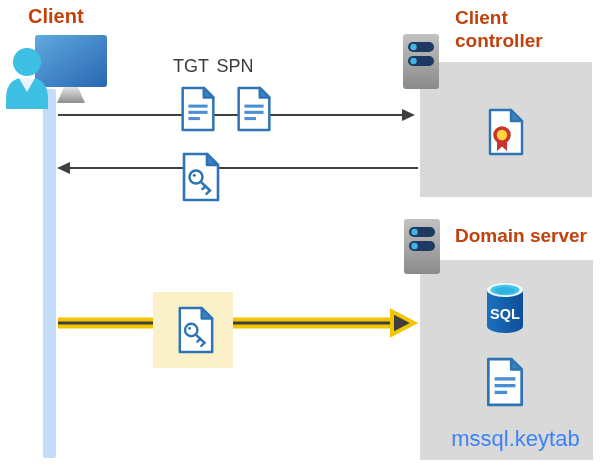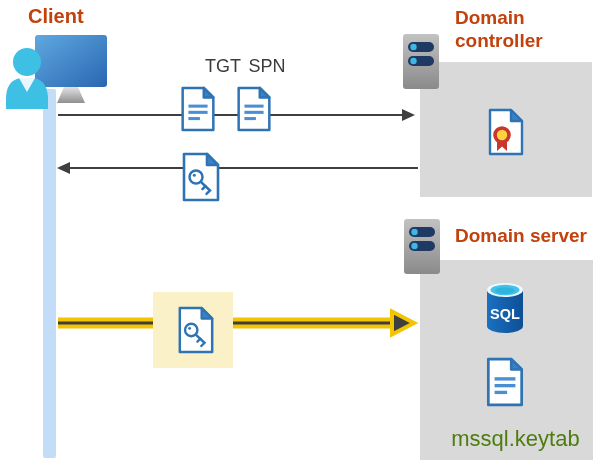--- a/index.html
+++ b/index.html
@@ -5,21 +5,21 @@
   * { margin:0; padding:0; box-sizing:border-box; }
   html,body { width:600px; height:468px; }
   body {
     position:relative;
     background:#ffffff;
     font-family:"Liberation Sans", sans-serif;
     overflow:hidden;
   }
   .abs { position:absolute; }
   .node-title { font-weight:bold; font-size:19px; color:#c2410c; line-height:23px; z-index:3; }
-  .flow-label { font-size:18px; color:#3B3B3B; text-align:center; z-index:3;margin-left:32px; }
+  .flow-label { font-size:18px; color:#3B3B3B; text-align:center; z-index:3; }
   .gray-box { background:#D9D9D9; z-index:0; }
   .icon { z-index:3;text-align:right; }
   .icon svg { display:block; width:100%; height:100%; }
   svg text { font-family:"Liberation Sans", sans-serif; }
 
   
   #client-label   { left:28px;  top:5px;  font-size:20px; }
   #client-icon    { left:0px;   top:25px; width:118px; height:88px; z-index:3; }
   #client-timeline{ left:43px;  top:89px; width:13px; height:369px;
                     background:#C3DDF9; border-radius:2px; z-index:0; }
@@ -41,21 +41,21 @@
   #dc-server { left:402px; top:33px;  width:38px;  height:57px; }
   #dc-title  { left:455px; top:6px;   width:122px; }
   #cert-icon { left:487px; top:108px; width:38px;  height:48px; }
 
   
   #lx-box     { left:420px; top:260px; width:173px; height:200px; }
   #lx-server  { left:403px; top:218px; width:38px;  height:57px; }
   #lx-title   { left:455px; top:224px; width:135px; }
   #sql-icon   { left:485px; top:281px; width:40px;  height:54px; }
   #keytab-doc { left:483px; top:357px; width:44px;  height:50px; }
-  #keytab-label { left:433px; top:426px; width:165px; font-size:22px; color:#4d7c0f; text-align:center; z-index:3; }
+  #keytab-label { left:433px; top:426px; width:165px; font-size:22px; color:#3b82f6; text-align:center; z-index:3; }
 
   
   #keytab-highlight { left:153px; top:292px; width:80px; height:76px;
                       background:#FAF1C9; z-index:2; }
   #connection-key-doc { left:176px; top:304px; width:40px; height:52px; z-index:3; }
 </style>
 </head>
 <body>
 
 <svg width="0" height="0" style="position:absolute" aria-hidden="true">
@@ -143,21 +143,21 @@
     <path d="M27 2 V13 H38 Z" fill="#3B82C4" stroke="#2E74B5" stroke-width="2.6" stroke-linejoin="round"></path>
     <g stroke="#2E74B5" stroke-width="2.5" fill="none" stroke-linecap="round">
       <circle cx="16" cy="25" r="6.5"></circle>
       <path d="M21 30 L30 38.5 L26.5 41.8"></path>
       <path d="M25.5 34.2 L22.5 37.2"></path>
     </g>
     <circle cx="14.3" cy="23.3" r="1.5" fill="#2E74B5"></circle>
   </svg>
 </div>
 
-<div class="abs node-title" id="dc-title">Domain controller</div>
+<div class="abs node-title" id="dc-title">Client controller</div>
 <div class="abs icon" id="dc-server">
   <svg viewBox="0 0 38 57">
     <rect x="1" y="1" width="36" height="55" rx="3" fill="url(#gSrv)"></rect>
     <rect x="6" y="9" width="26" height="10" rx="5" fill="#1E3A63"></rect>
     <rect x="6" y="23" width="26" height="10" rx="5" fill="#1E3A63"></rect>
     <circle cx="11.5" cy="14" r="3.2" fill="#3FB6E4"></circle>
     <circle cx="11.5" cy="28" r="3.2" fill="#3FB6E4"></circle>
   </svg>
 </div>
 <div class="abs icon" id="cert-icon">

